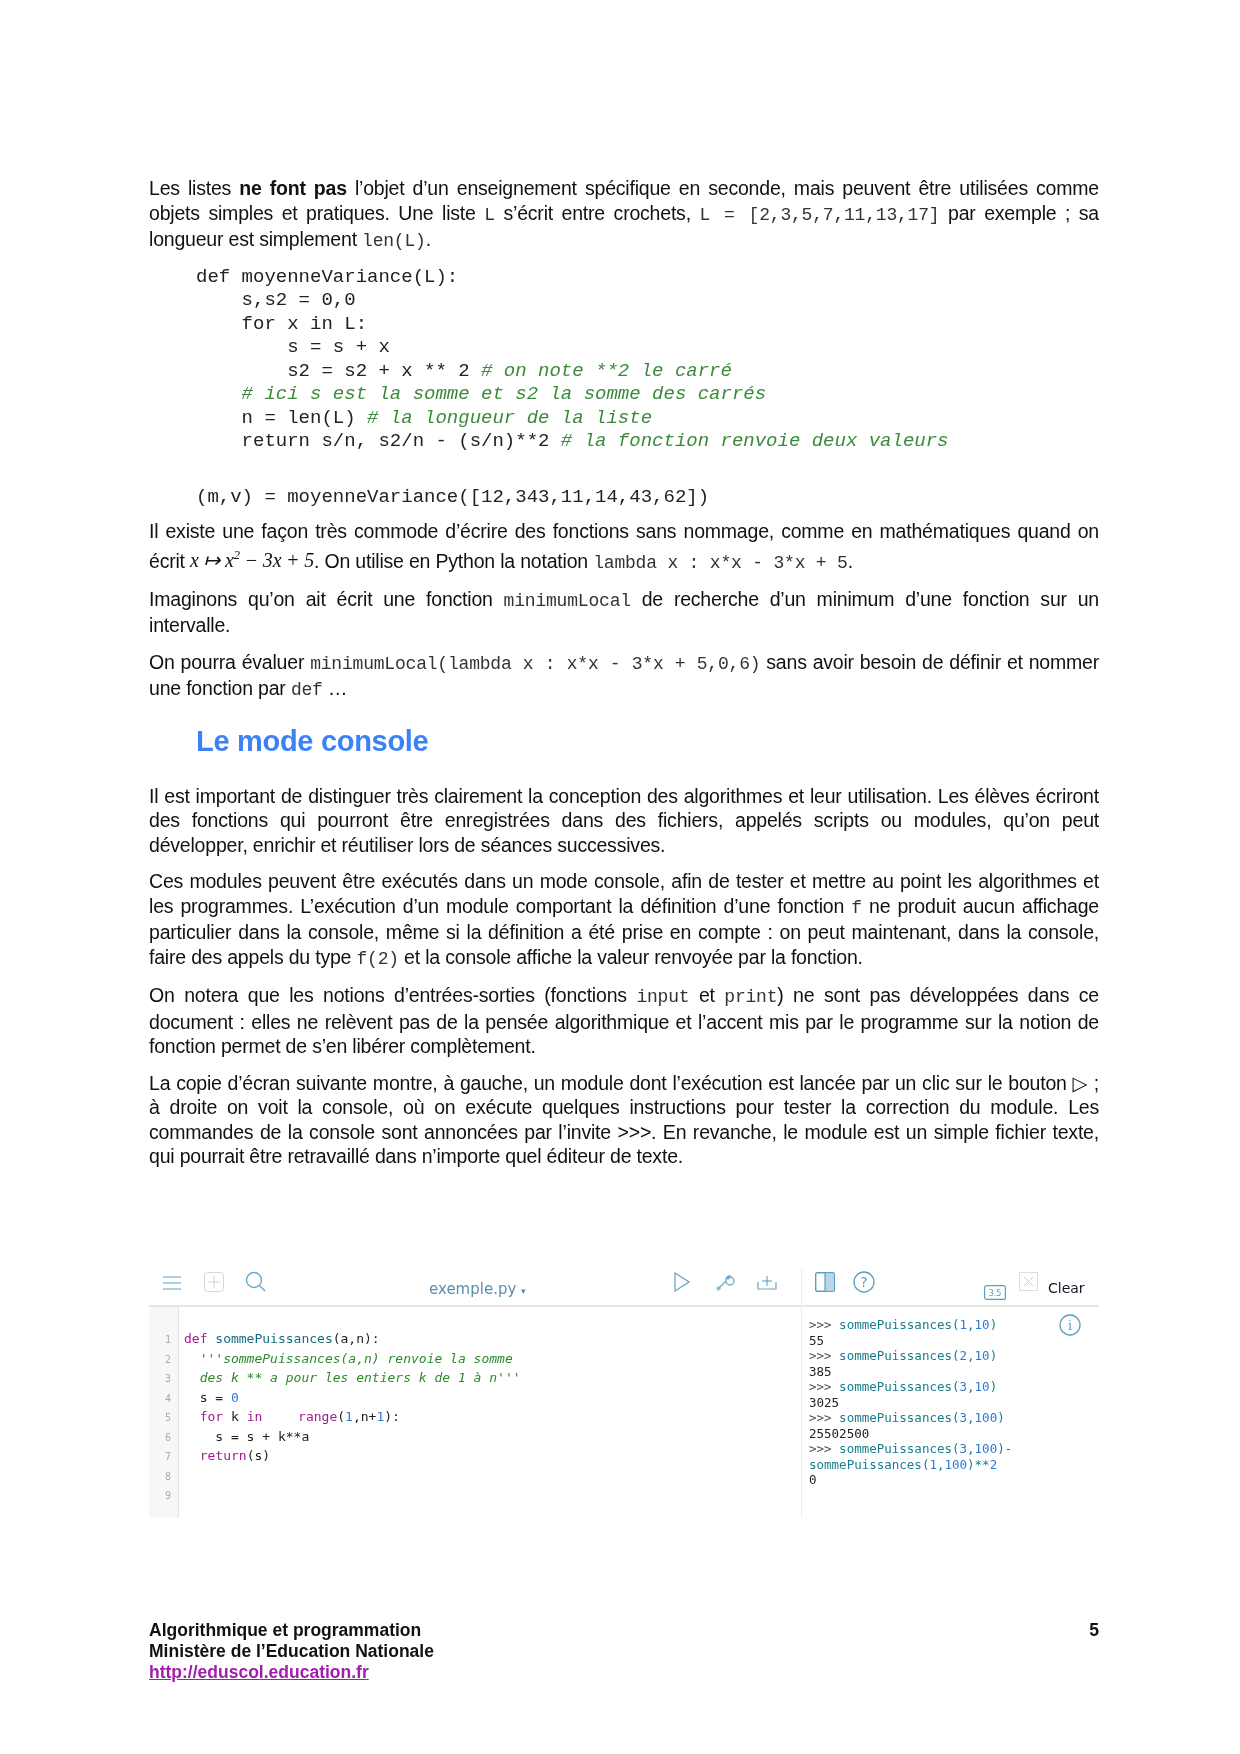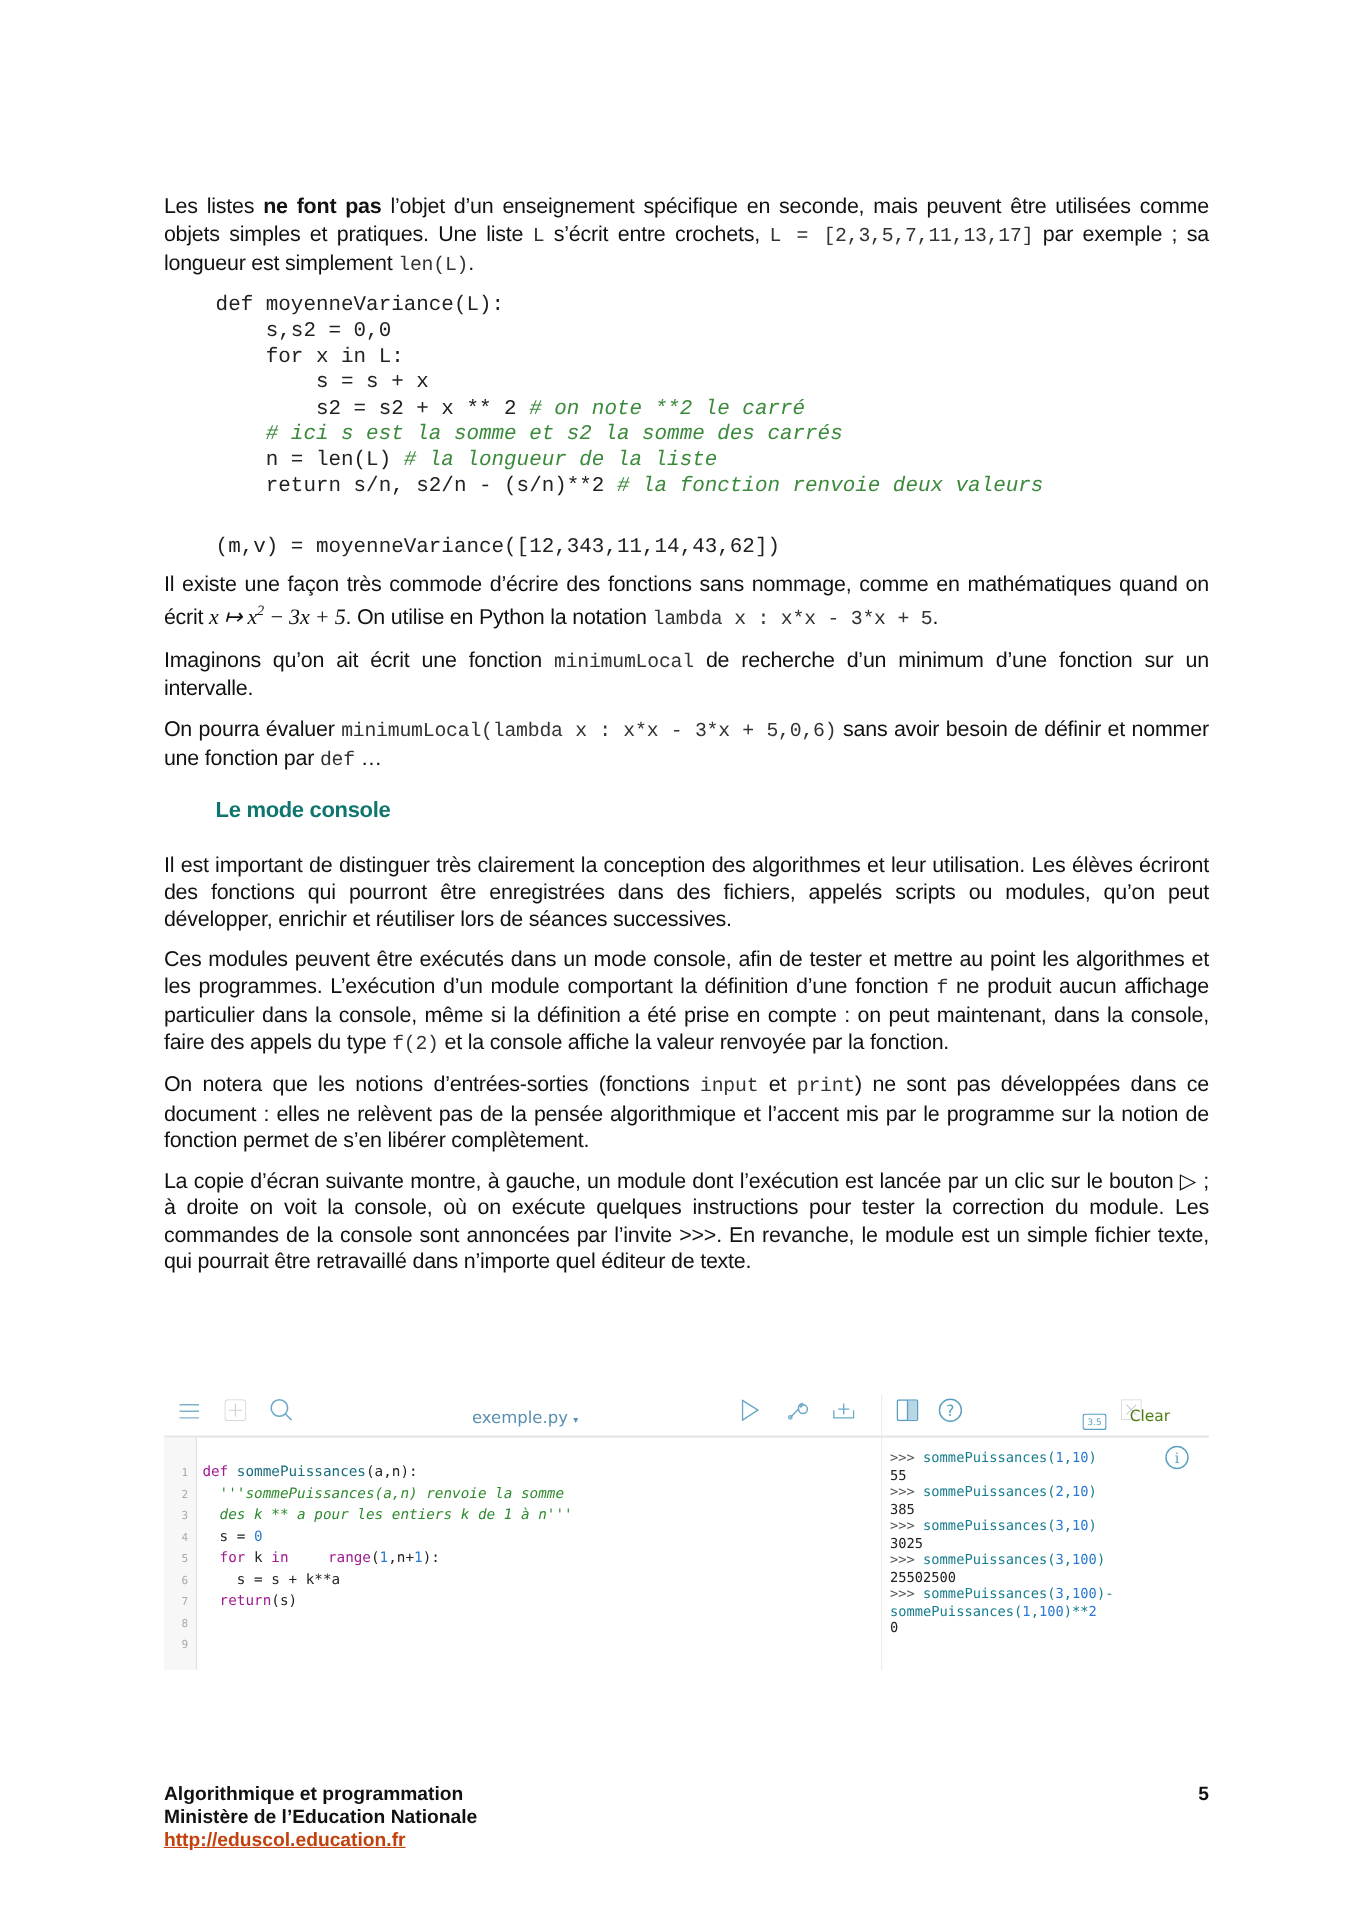--- a/index.html
+++ b/index.html
@@ -7,21 +7,21 @@
          font-family: "Liberation Sans", sans-serif; color: #111; }
   .page { position: absolute; left: 149px; top: 176px; width: 950px; }
   p.txt { margin: 0 0 12px 0; font-size: 19.5px; line-height: 24.5px; text-align: justify; letter-spacing: -0.2px; }
   .mono { font-family: "Liberation Mono", monospace; font-size: 18px; color: #333; }
   .math { font-family: "Liberation Serif", serif; font-style: italic; font-size: 20px; }
   .mathn { font-family: "Liberation Serif", serif; font-size: 20px; }
   pre.code { margin: 6px 0 10px 47px; font-family: "Liberation Mono", monospace; font-size: 19px; line-height: 23.5px; color: #222; }
   .cm { color: #3b8a3b; font-style: italic; }
   .code-line { display: block; white-space: pre; }
   .call { margin-top: 32px; }
-  h2.sec { font-size: 20px; font-weight: bold; color: #0f766e; margin: 22px 0 26px 47px; letter-spacing: -0.3px; }
+  h2.sec { font-size: 29px; font-weight: bold; color: #3b82f6; margin: 22px 0 26px 47px; letter-spacing: -0.3px; }
 
   
   .shot { position: absolute; left: 149px; top: 1260px; width: 950px; height: 258px; font-family: "DejaVu Sans", sans-serif; }
   .tb { position: absolute; left: 0; top: 0; width: 950px; height: 45px; border-bottom: 2px solid #e6e6e6; }
   .tbi { position: absolute; top: 12px; color: #5a9fc0; }
   .fname { position: absolute; left: 280px; top: 20px; font-size: 15px; color: #5a8fb0; }
   .vsep { position: absolute; left: 652px; top: 8px; width: 1px; height: 250px; background: #ececec; }
   .editor { position: absolute; left: 0; top: 47px; width: 652px; height: 211px; }
   .gutter { position: absolute; left: 0; top: 0; width: 29px; height: 211px; background: #f7f7f7; border-right: 1px solid #e2e2e2; }
   .lines { position: absolute; left: 0; top: 23px; font-family: "DejaVu Sans Mono", monospace; font-size: 13px; line-height: 18.5px; }
@@ -32,21 +32,21 @@
   .doc { color: #2e8a2e; font-style: italic; }
   .num { color: #2a7ad4; }
   .bi { color: #a0198f; margin-left: 28px; }
   .console { position: absolute; left: 660px; top: 47px; width: 290px; height: 211px; font-family: "DejaVu Sans Mono", monospace; font-size: 12.5px; line-height: 15.5px; }
   .cl { display: block; white-space: pre; color: #222; }
   .prompt { color: #555; }
   .ccall { color: #177e8e; text-align: center; }
   .cnum { color: #2a7ad4; }
 
   .footer { position: absolute; left: 149px; top: 1620px; width: 950px; font-size: 17.5px; line-height: 21px; font-weight: bold; }
-  .footer a { color: #c2410c; text-decoration: underline; text-align: center; }
+  .footer a { color: #a21caf; text-decoration: underline; text-align: center; }
   .pageno { position: absolute; right: 0; top: 0; }
 </style>
 </head>
 <body>
 
 <div class="page">
   <p class="txt"><span>Les listes </span><b>ne font pas</b><span> l’objet d’un enseignement spécifique en seconde, mais peuvent être utilisées comme objets simples et pratiques. Une liste </span><span class="mono">L</span><span> s’écrit entre crochets, </span><span class="mono">L = [2,3,5,7,11,13,17]</span><span> par exemple ; sa longueur est simplement </span><span class="mono">len(L)</span><span>.</span></p>
 
   <pre class="code"><span class="code-line"><span>def moyenneVariance(L):</span><span class="cm"></span></span><span class="code-line"><span>    s,s2 = 0,0</span><span class="cm"></span></span><span class="code-line"><span>    for x in L:</span><span class="cm"></span></span><span class="code-line"><span>        s = s + x</span><span class="cm"></span></span><span class="code-line"><span>        s2 = s2 + x ** 2 </span><span class="cm"># on note **2 le carré</span></span><span class="code-line"><span>    </span><span class="cm"># ici s est la somme et s2 la somme des carrés</span></span><span class="code-line"><span>    n = len(L) </span><span class="cm"># la longueur de la liste</span></span><span class="code-line"><span>    return s/n, s2/n - (s/n)**2 </span><span class="cm"># la fonction renvoie deux valeurs</span></span><span class="code-line call">(m,v) = moyenneVariance([12,343,11,14,43,62])</span></pre>
 
@@ -129,21 +129,21 @@
           <text x="11" y="10.5" font-size="8" text-anchor="middle" fill="#5a9fc0" font-family="DejaVu Sans, sans-serif">3.5</text>
         </svg>
     </span>
     <span class="tbi" style="left:870px">
       <svg width="19" height="19" viewBox="0 0 19 19">
           <rect x="0.5" y="0.5" width="18" height="18" fill="none" stroke="#ddd"></rect>
           <line x1="5" y1="5" x2="14" y2="14" stroke="#ccc"></line>
           <line x1="14" y1="5" x2="5" y2="14" stroke="#ccc"></line>
         </svg>
     </span>
-    <span style="position:absolute;left:878px;top:20px;font-size:14px;color:#4d7c0f">Clear</span>
+    <span style="position:absolute;left:899px;top:20px;font-size:14px;color:#0f172a">Clear</span>
   </div>
 
   <div class="vsep"></div>
 
   <div class="editor">
     <div class="gutter"></div>
     <div class="lines">
       <div><span class="ln">1</span><span class="lc"><span class="kw">def</span> <span class="fn">sommePuissances</span>(a,n):</span></div>
       <div><span class="ln">2</span><span class="lc">  <span class="doc">'''sommePuissances(a,n) renvoie la somme</span></span></div>
       <div><span class="ln">3</span><span class="lc">  <span class="doc">des k ** a pour les entiers k de 1 à n'''</span></span></div>

